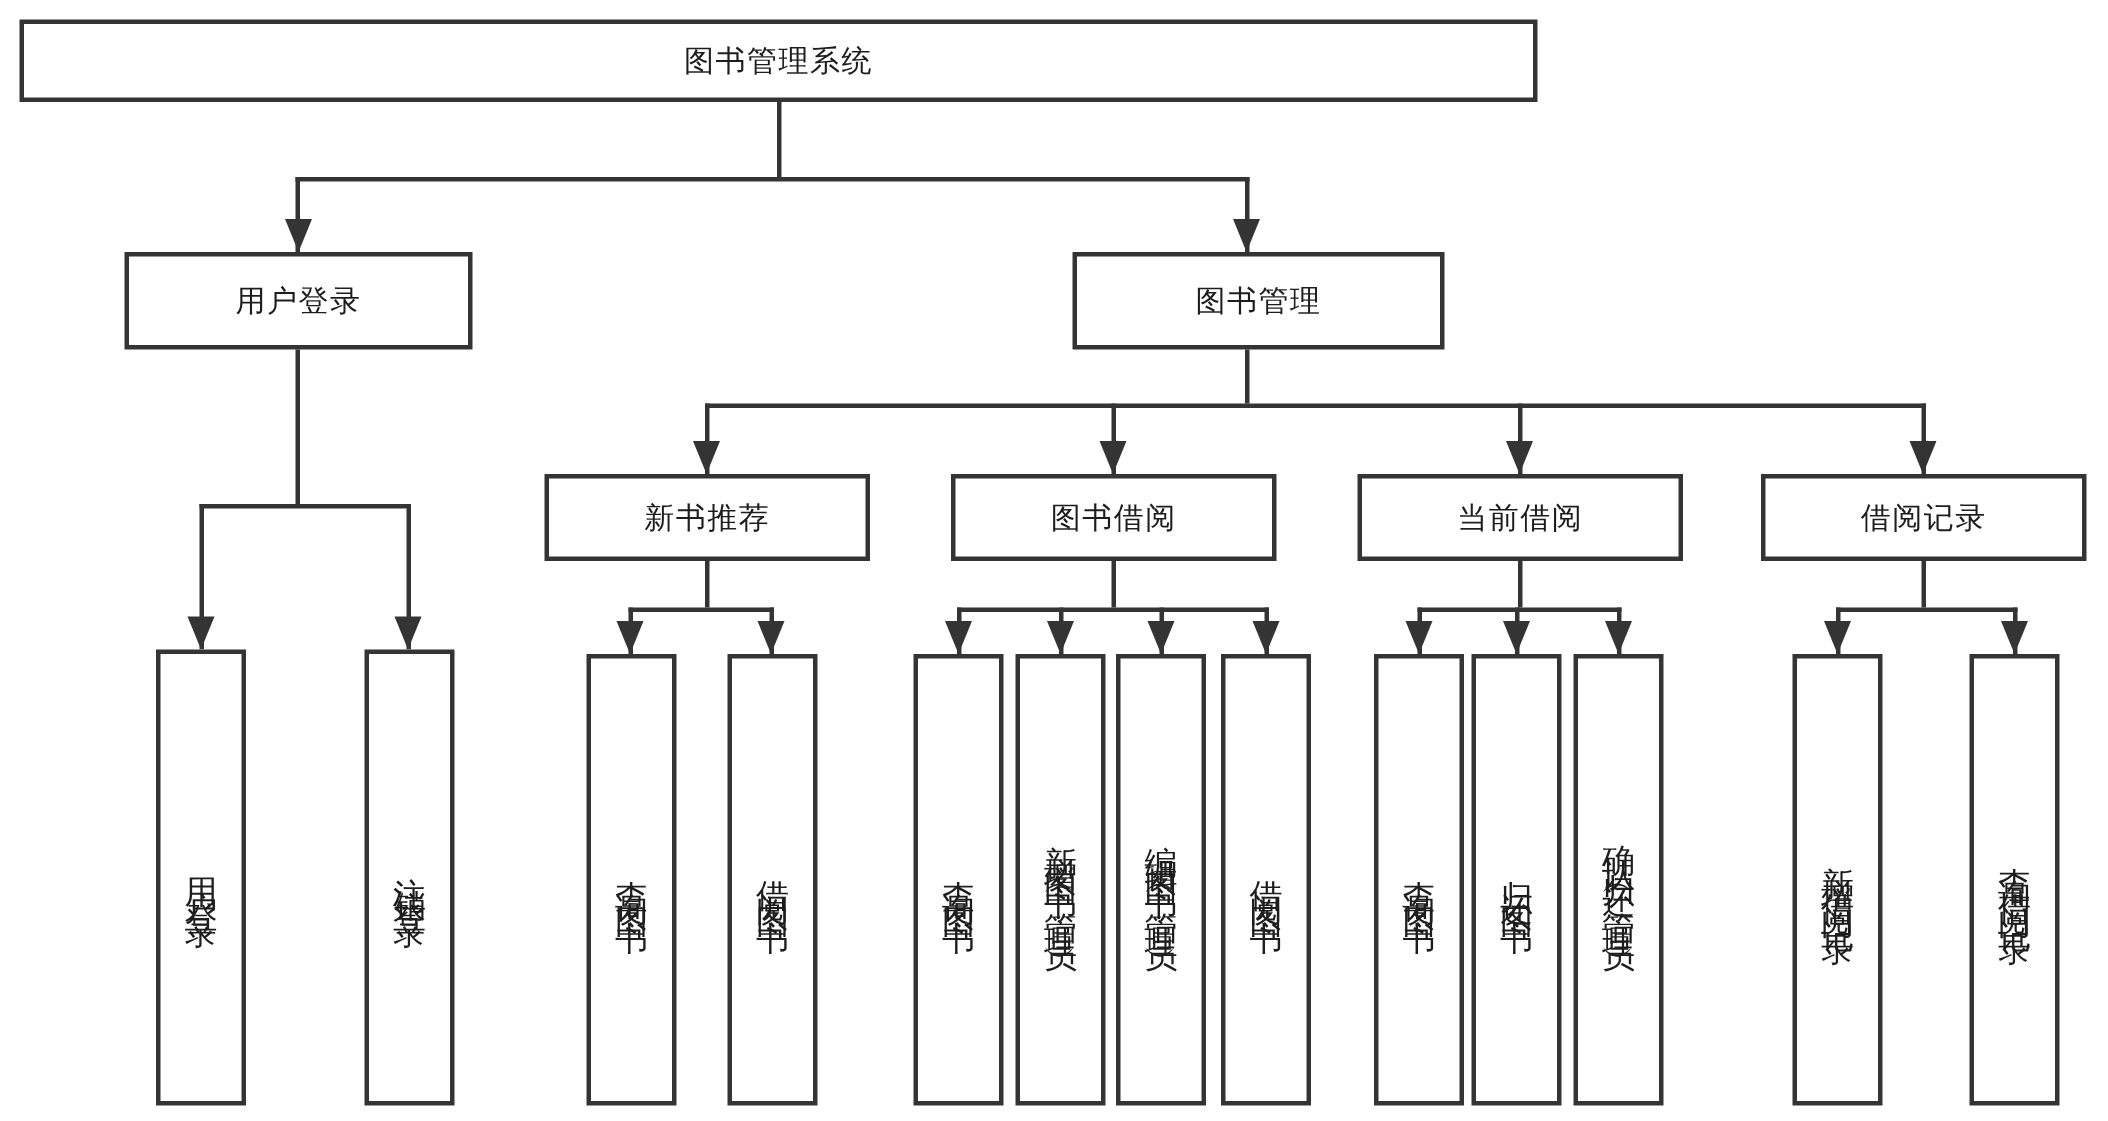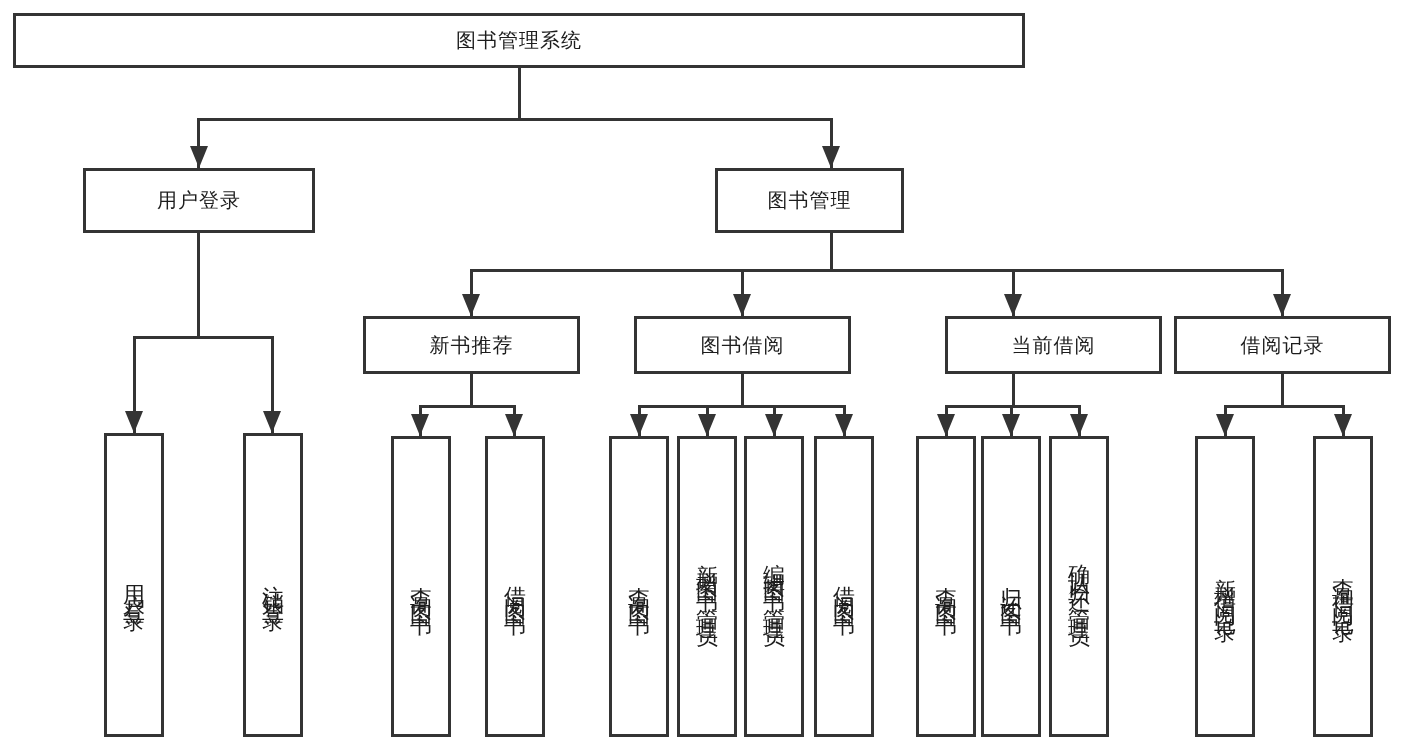--- a/index.html
+++ b/index.html
@@ -62,21 +62,21 @@
   <div class="vline" style="left:518px; top:68px; height:50px;"></div>
   <div class="hline" style="left:197px; top:118px; width:636px;"></div>
   <div class="vline" style="left:197px; top:118px; height:50px;"></div>
   <div class="vline" style="left:830px; top:118px; height:50px;"></div>
   <div class="arrow" style="left:190px; top:146px;"></div>
   <div class="arrow" style="left:822px; top:146px;"></div>
 
   <div class="box hbox" style="left:83px; top:168px; width:232px; height:65px;">
     <span>用户登录</span>
   </div>
-  <div class="box hbox" style="left:715px; top:168px; width:189px; height:65px;">
+  <div class="box hbox" style="left:715px; top:168px; width:248px; height:65px;">
     <span>图书管理</span>
   </div>
 
   <div class="vline" style="left:197px; top:233px; height:103px;"></div>
   <div class="hline" style="left:133px; top:336px; width:141px;"></div>
   <div class="vline" style="left:133px; top:336px; height:97px;"></div>
   <div class="vline" style="left:271px; top:336px; height:97px;"></div>
   <div class="arrow" style="left:125px; top:411px;"></div>
   <div class="arrow" style="left:263px; top:411px;"></div>
 
@@ -97,21 +97,21 @@
   <div class="arrow" style="left:733px; top:294px;"></div>
   <div class="arrow" style="left:1004px; top:294px;"></div>
   <div class="arrow" style="left:1273px; top:294px;"></div>
 
   <div class="box hbox" style="left:634px; top:316px; width:217px; height:58px;">
     <span>图书借阅</span>
   </div>
   <div class="box hbox" style="left:363px; top:316px; width:217px; height:58px;">
     <span>新书推荐</span>
   </div>
-  <div class="box hbox" style="left:905px; top:316px; width:217px; height:58px;margin-left:40px;">
+  <div class="box hbox" style="left:905px; top:316px; width:217px; height:58px;">
     <span>当前借阅</span>
   </div>
   <div class="box hbox" style="left:1174px; top:316px; width:217px; height:58px;">
     <span>借阅记录</span>
   </div>
 
   <div class="vline" style="left:470px; top:374px; height:31px;"></div>
   <div class="hline" style="left:419px; top:405px; width:97px;"></div>
   <div class="vline" style="left:419px; top:405px; height:31px;"></div>
   <div class="vline" style="left:513px; top:405px; height:31px;"></div>

